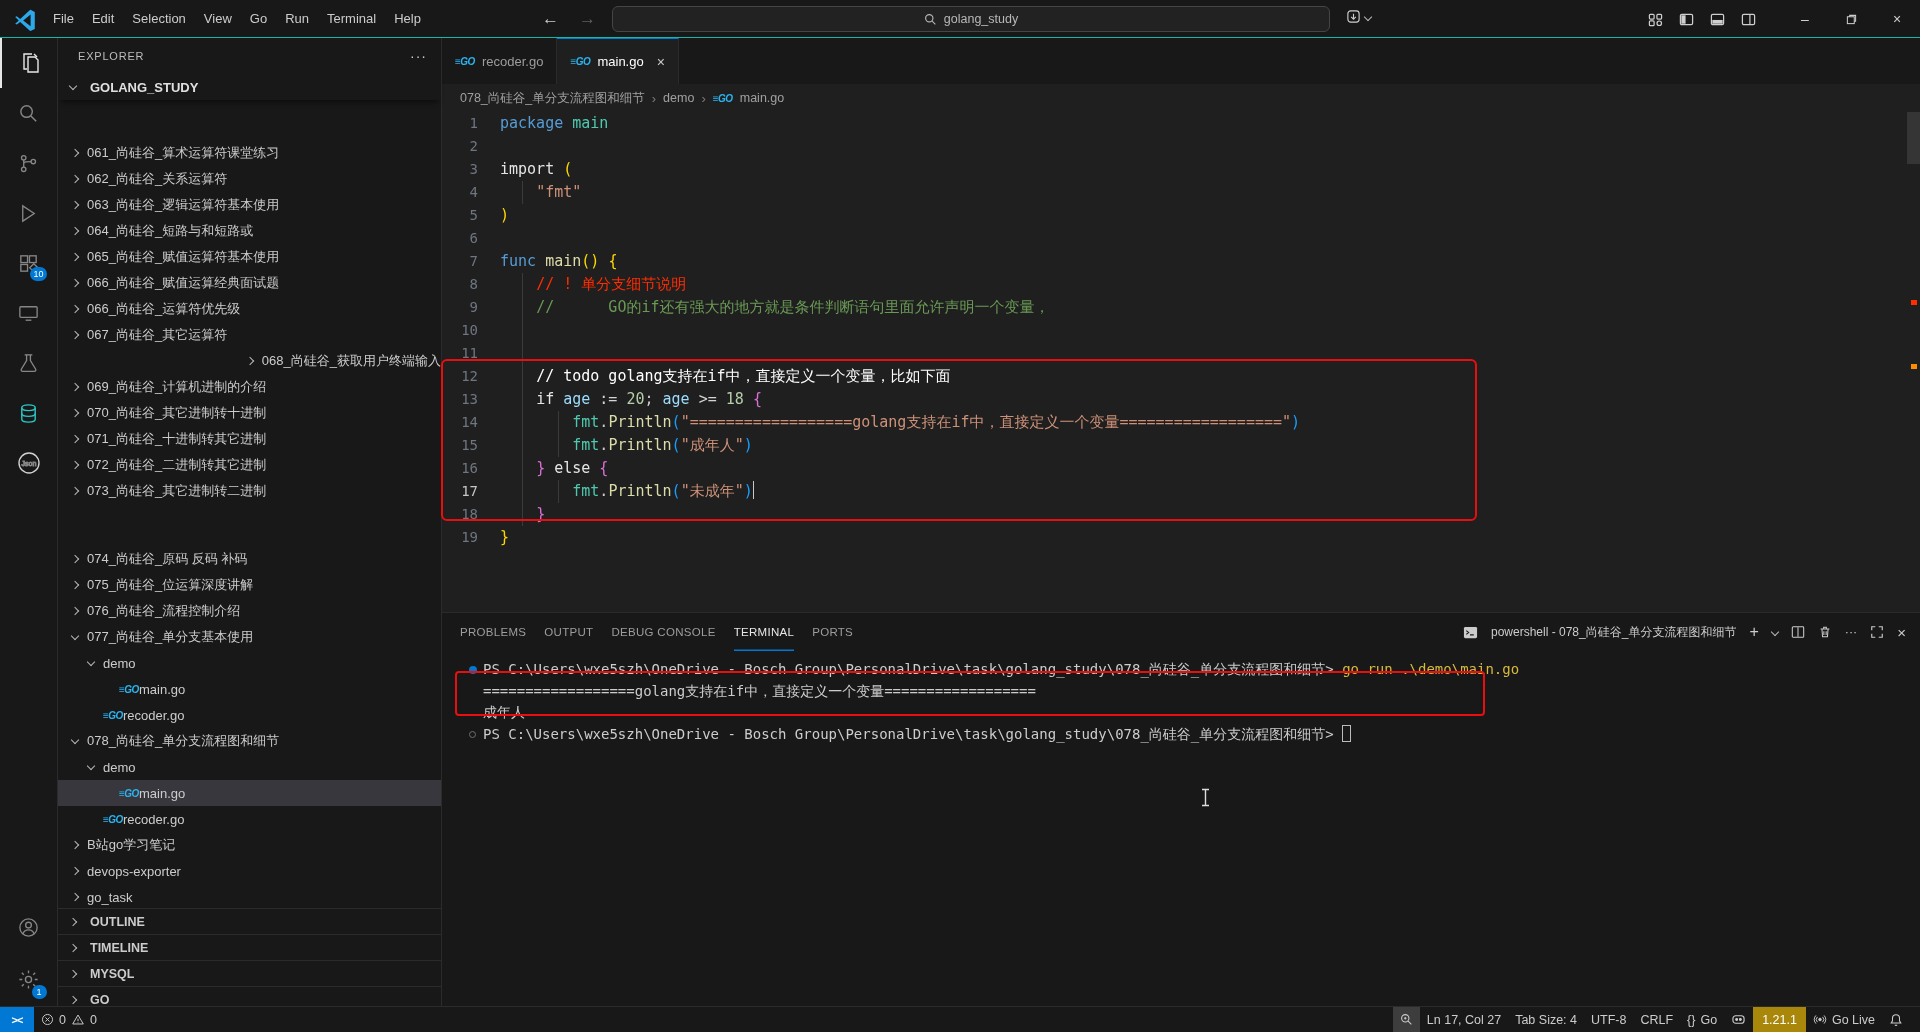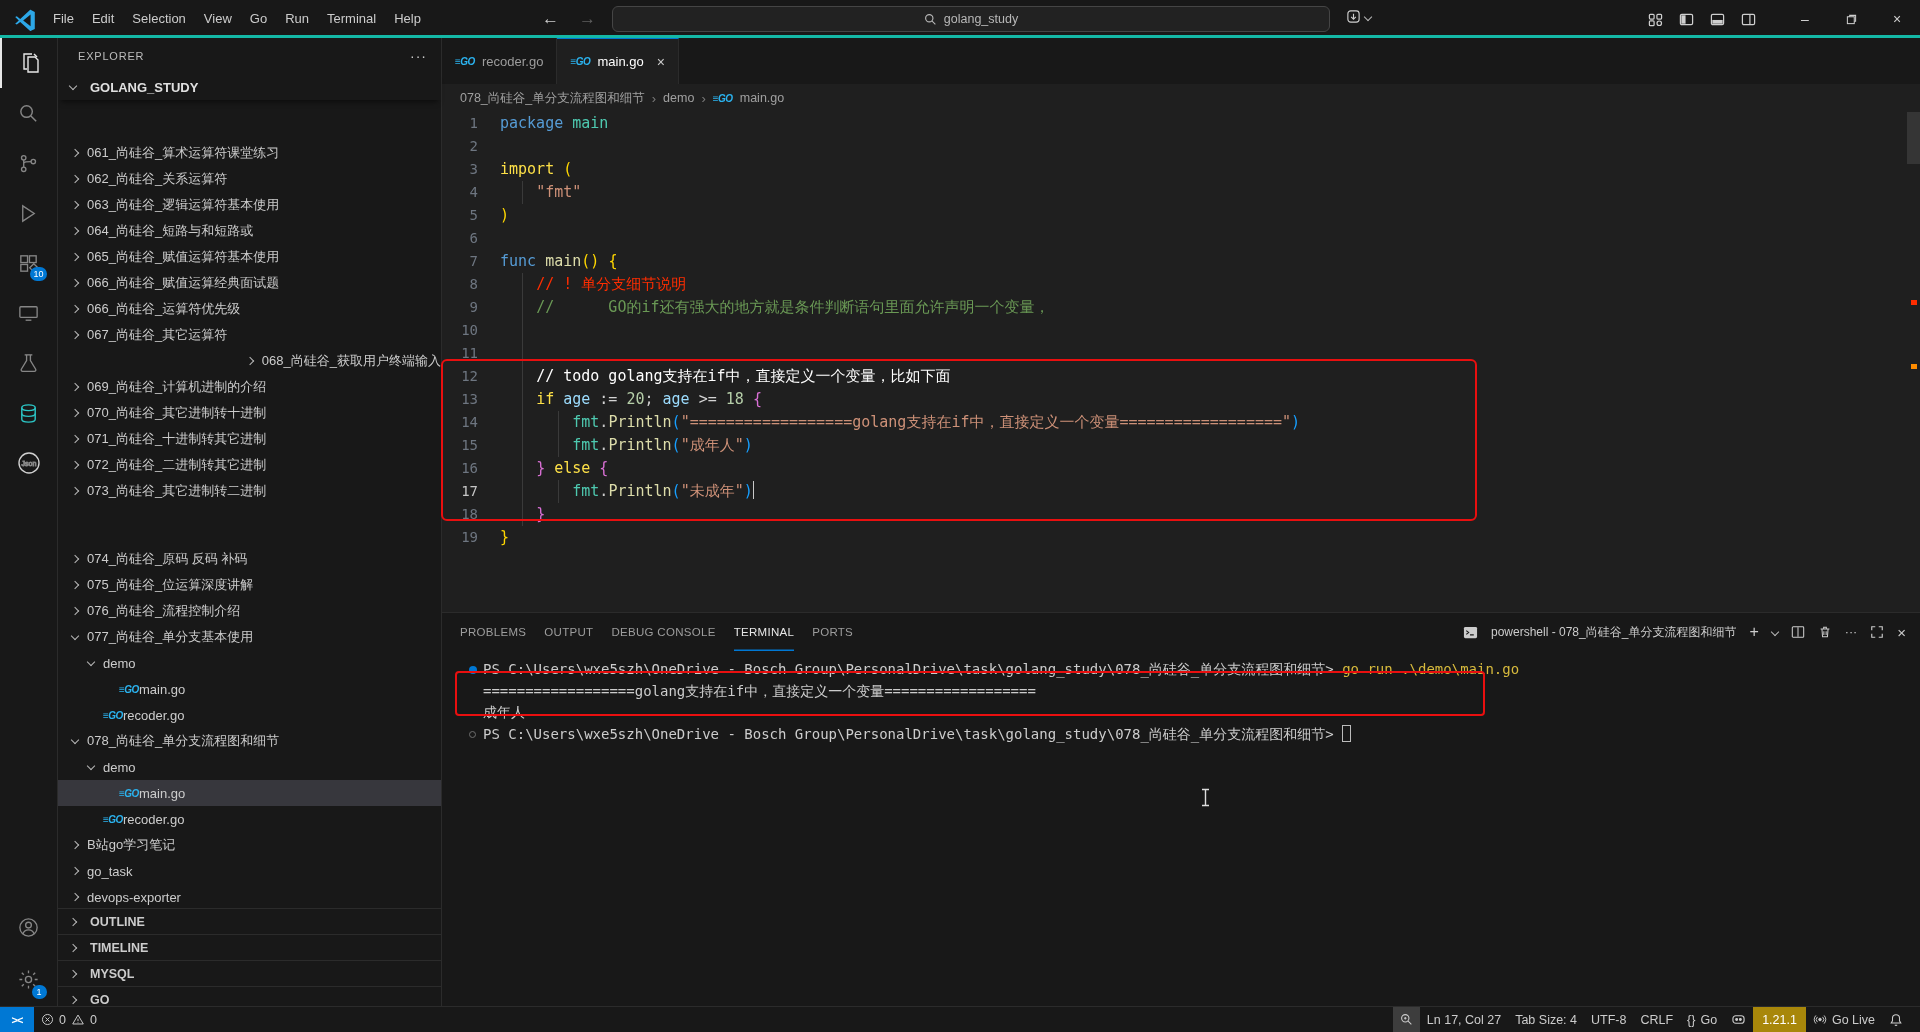--- a/index.html
+++ b/index.html
@@ -1,21 +1,21 @@
 <!DOCTYPE html>
 <html><head>
 <meta charset="utf-8">
 <style>
   * { margin:0; padding:0; box-sizing:border-box; }
   html,body { width:1920px; height:1032px; overflow:hidden; }
   body { background:#1f1f1f; font-family:"Liberation Sans",sans-serif; color:#ccc; position:relative; }
   svg { display:block; }
 
   
-  .titlebar { position:absolute; top:0; left:0; right:0; height:38px; background:#181818; border-bottom:3px solid #14b8a6; z-index:6; }
+  .titlebar { position:absolute; top:0; left:0; right:0; height:38px; background:#181818; border-bottom:1px solid #14b8a6; z-index:6; }
   .logo { position:absolute; left:13px; top:7px; }
   .menubar { position:absolute; left:44px; top:6px; display:flex; }
   .menu-item { padding:0 9px; height:26px; line-height:26px; font-size:13px; color:#cccccc; border-radius:5px; }
   .nav-arrows { position:absolute; left:542px; top:0; height:38px; display:flex; gap:20px; align-items:center; font-size:17px; color:#cfcfcf; }
   .nav-arrows .fwd { color:#5f5f5f; }
   .searchbox { position:absolute; left:612px; top:6px; width:718px; height:26px; background:#222222; border:1px solid #454545; border-radius:6px; display:flex; align-items:center; justify-content:center; gap:7px; color:#b8b8b8; font-size:12.5px; }
   .copilot { position:absolute; left:1346px; top:9px; display:flex; align-items:center; gap:4px; color:#cfcfcf; }
   .tb-right { position:absolute; right:0; top:0; height:38px; display:flex; align-items:center; }
   .layout-icons { display:flex; gap:16px; margin-right:26px; }
   .win-btn { width:46px; height:38px; display:flex; align-items:center; justify-content:center; color:#cfcfcf; font-size:14px; }
@@ -52,21 +52,21 @@
   
   .breadcrumb { position:absolute; left:442px; right:0; top:84px; height:28px; background:#1f1f1f; display:flex; align-items:center; gap:7px; padding-left:18px; font-size:12.5px; color:#a0a0a0; z-index:1; }
   .bc-sep { color:#7a7a7a; font-size:13px; }
 
   
   .code { position:absolute; left:442px; right:0; top:112px; height:500px; background:#1f1f1f; font:15px/23px "DejaVu Sans Mono",monospace; }
   .code-line { display:flex; height:23px; white-space:pre; }
   .ln { width:58px; text-align:right; padding-right:22px; color:#6e7681; flex:none; font-size:14px; }
   .ln.cur { color:#c6c6c6; }
   .lc { white-space:pre; }
-  .c-kwb{color:#569cd6}.c-kwp{color:#fde047}.c-typ{color:#4ec9b0}.c-fn{color:#dcdcaa}
+  .c-kwb{color:#569cd6}.c-kwp{color:#e5e5e5}.c-typ{color:#4ec9b0}.c-fn{color:#dcdcaa}
   .c-vr{color:#9cdcfe}.c-str{color:#ce9178}.c-num{color:#b5cea8}.c-op{color:#d4d4d4}
   .c-cg{color:#6a9955}.c-cr{color:#ff2d00}.c-co{color:#ffffff}
   .c-b1{color:#ffd700}.c-b2{color:#da70d6}.c-b3{color:#179fff}.c-pl{color:#cccccc}
   .cursor { display:inline-block; width:1.5px; height:18px; background:#c8c8c8; vertical-align:-3px; }
   .iguide { position:absolute; width:1px; background:#3a3a3a; }
   .scroll-thumb { position:absolute; right:0; top:0; width:13px; height:52px; background:rgba(121,121,121,.25); }
   .ovr-mark { position:absolute; right:3px; width:6px; height:5px; }
 
   
   .panel { position:absolute; left:442px; right:0; top:612px; bottom:26px; background:#181818; border-top:1px solid #2b2b2b; }
@@ -350,25 +350,25 @@
       <div class="tree-row" style="padding-left: 45px;">
         <span class="goico"></span>
         <span>recoder.go</span>
       </div>
       <div class="tree-row" style="padding-left: 10px;">
         <span class="chev"></span>
         <span>B站go学习笔记</span>
       </div>
       <div class="tree-row" style="padding-left: 10px;">
         <span class="chev"></span>
+        <span>devops-exporter</span>
+      </div>
+      <div class="tree-row" style="padding-left: 10px;">
+        <span class="chev"></span>
         <span>go_task</span>
-      </div>
-      <div class="tree-row" style="padding-left: 10px;">
-        <span class="chev"></span>
-        <span>devops-exporter</span>
       </div>
       <div class="tree-row" style="padding-left: 10px; text-align: center;">
         <span class="chev"></span>
         <span>P9_Go_file</span>
       </div>
       <div class="tree-row" style="padding-left: 10px; flex-direction: column;">
         <span class="chev"></span>
         <span>pkg</span>
       </div>
     </div>

